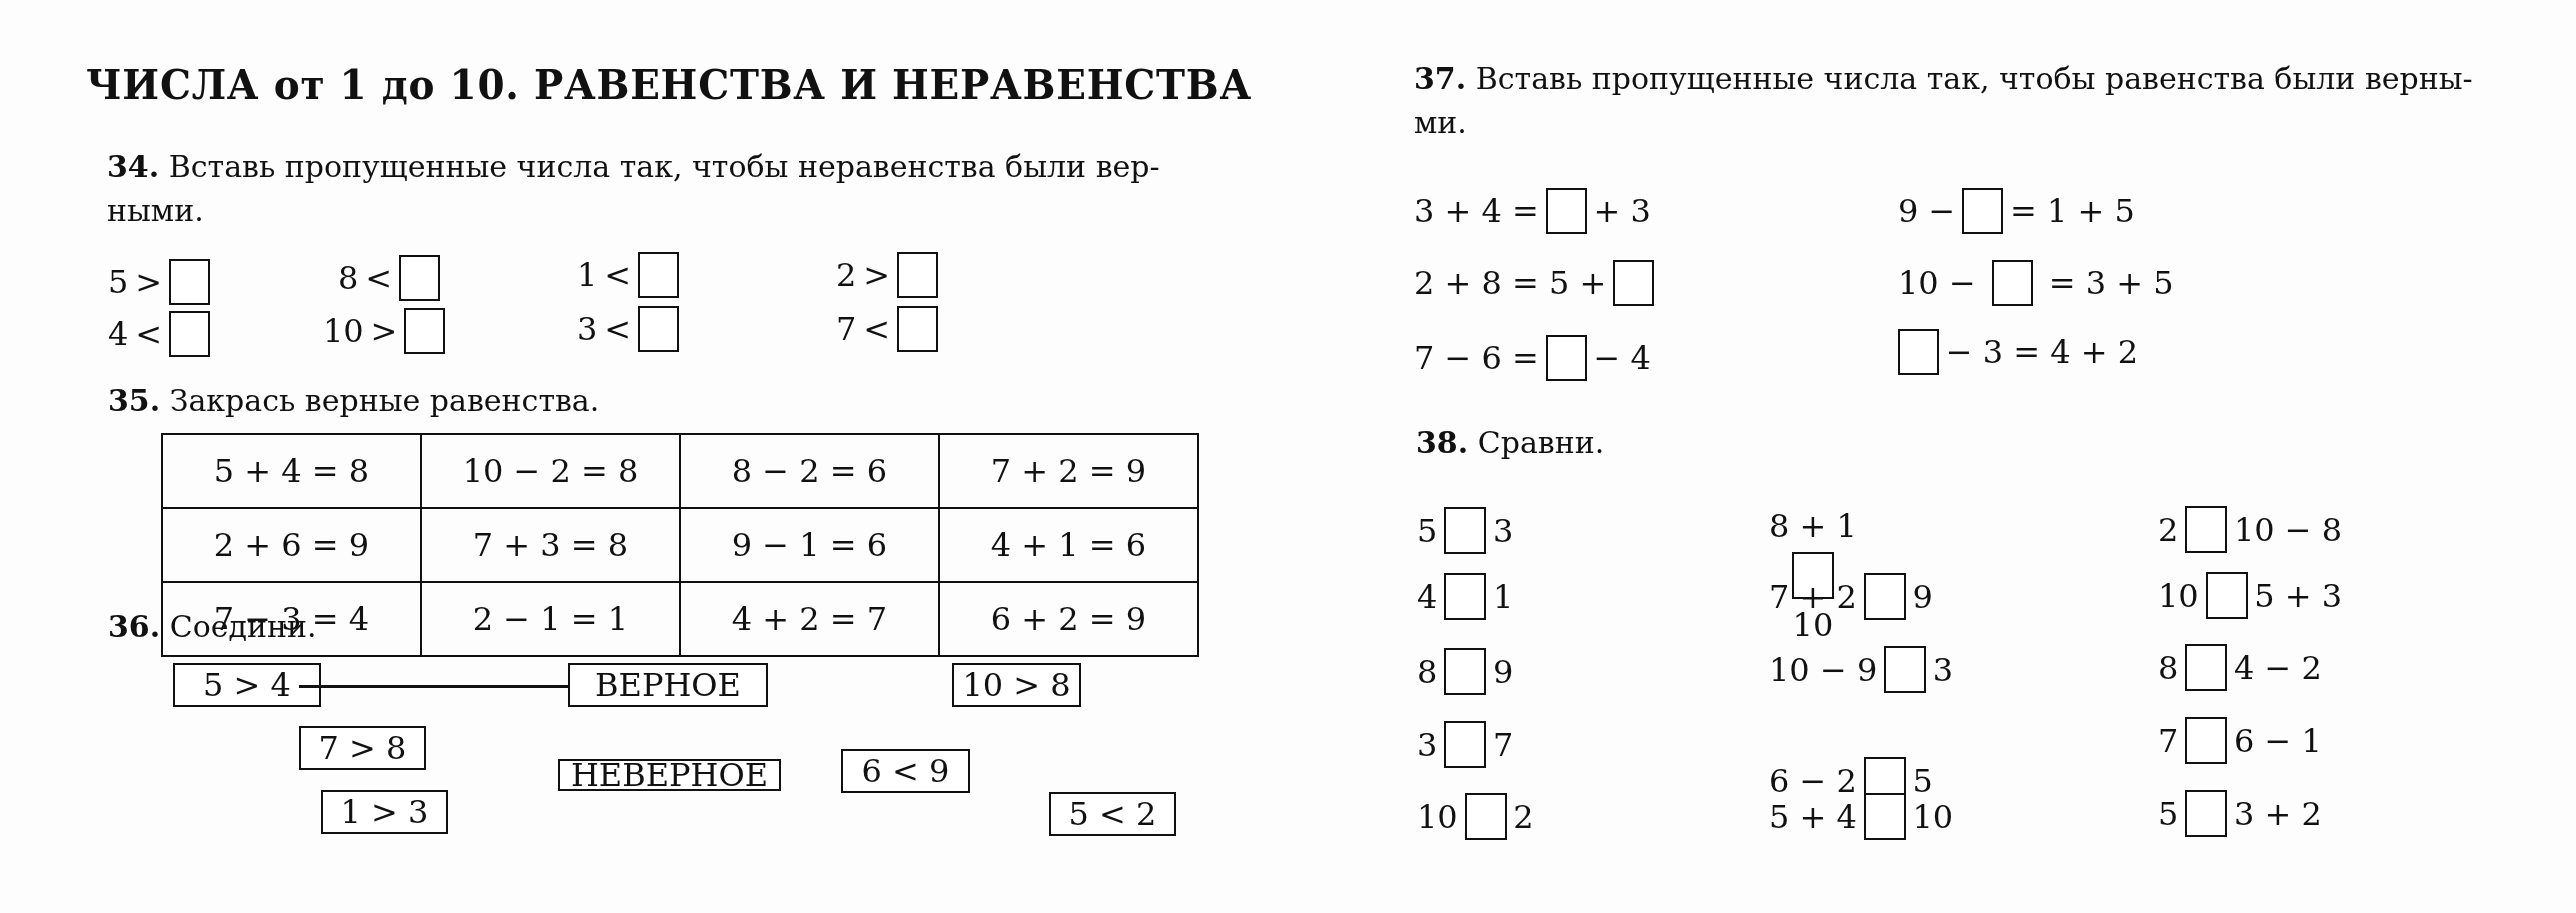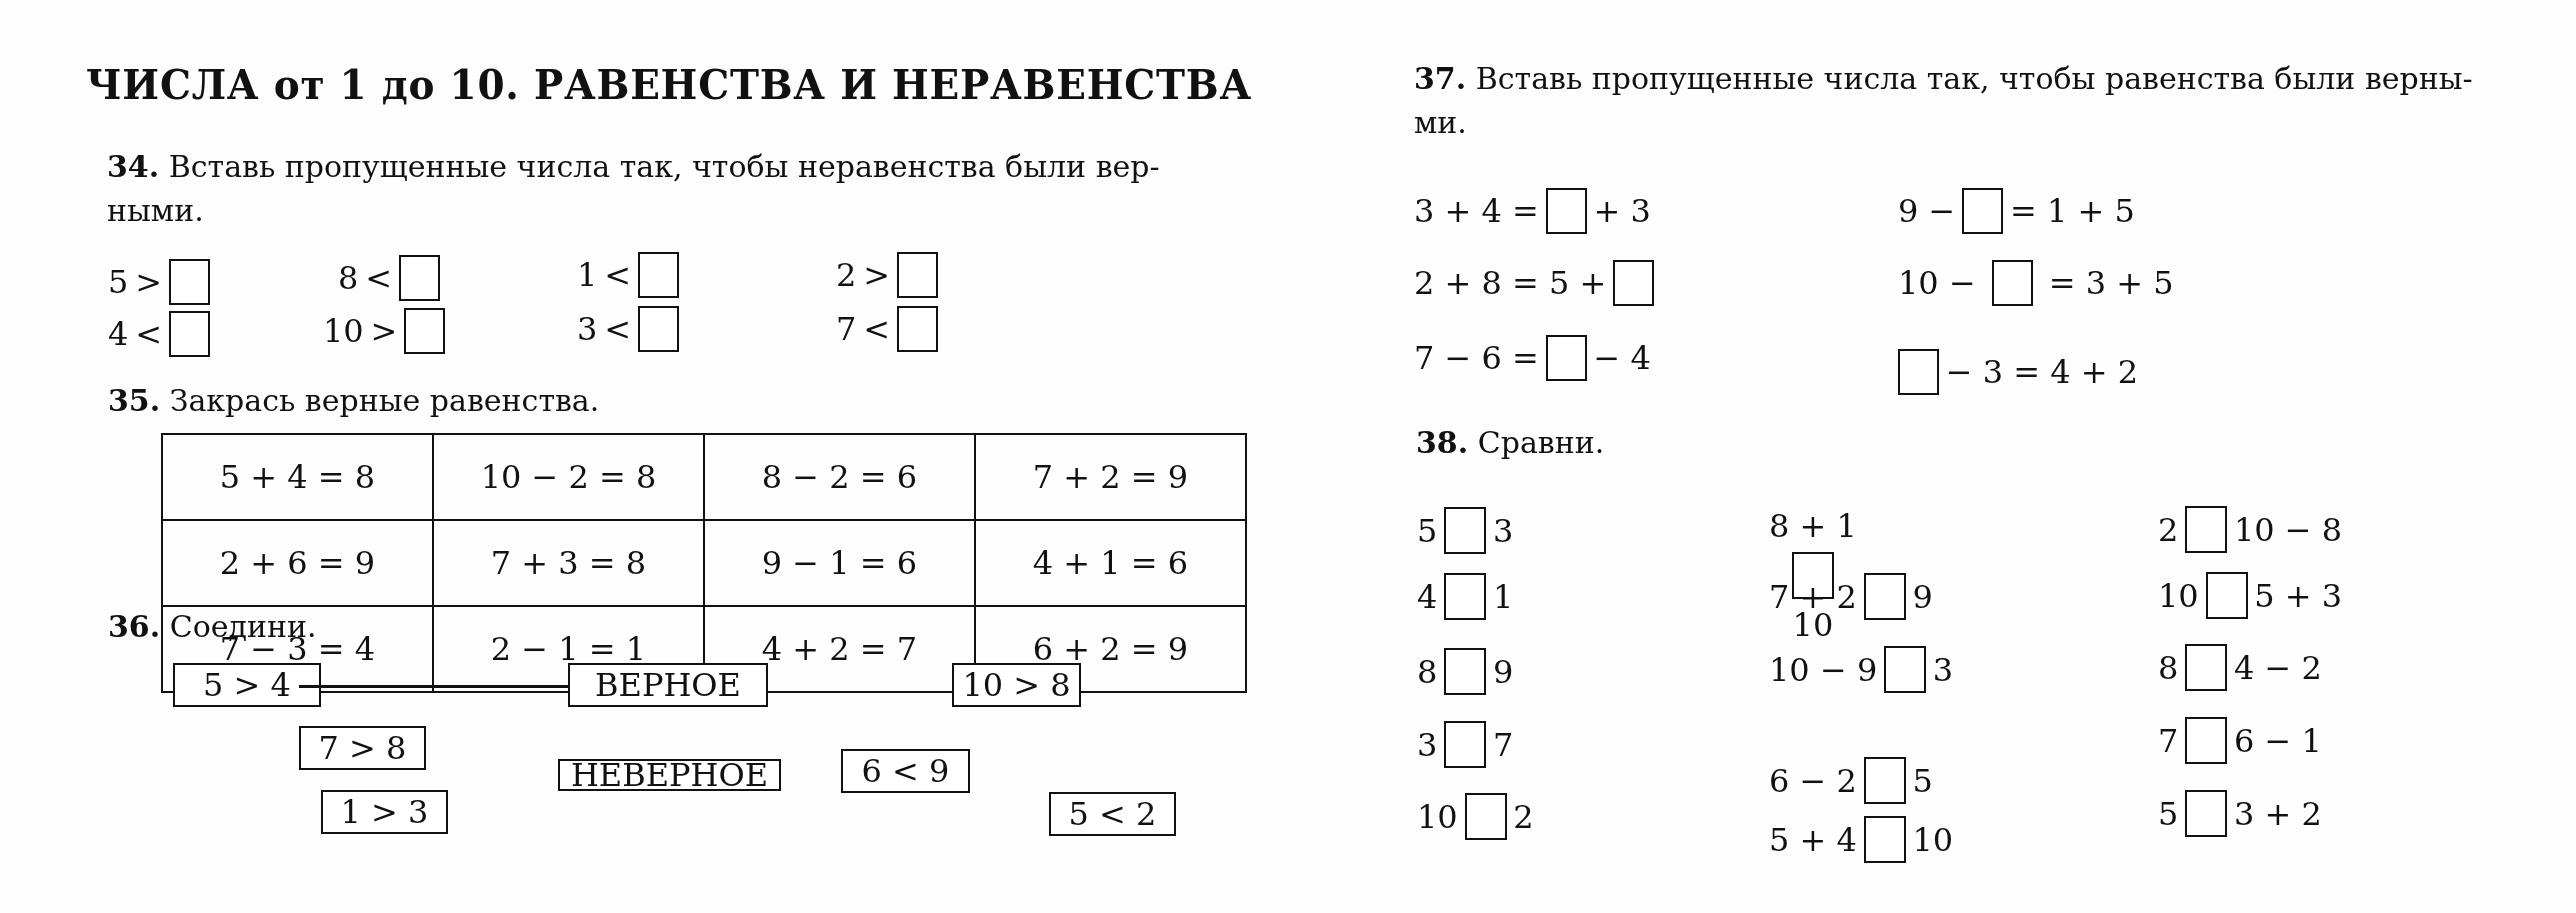--- a/index.html
+++ b/index.html
@@ -6,21 +6,21 @@
   body{width:2576px;height:913px;background:#fdfdfd;position:relative;overflow:hidden;
        font-family:"DejaVu Serif","Liberation Serif",serif;color:#111;}
   .abs{position:absolute;white-space:nowrap;}
   .title{font-weight:bold;font-size:41px;letter-spacing:0.8px;transform:scaleX(0.95);transform-origin:left;}
   .task{font-size:30px;line-height:1;}
   .task b{font-weight:bold;}
   .expr{font-size:32px;display:flex;align-items:center;gap:6.8px;}
   .box{display:inline-block;width:41px;height:46px;border:2.5px solid #111;box-sizing:border-box;background:#fff;}
   .box.small{width:42px;height:47px;}
   table.eq{border-collapse:collapse;position:absolute;}
-  table.eq td{border:2.1px solid #111;width:237px;height:52px;text-align:center;font-size:32px;padding:16px;margin-top:32px;}
+  table.eq td{border:2.1px solid #111;width:237px;height:52px;text-align:center;font-size:32px;padding:10px;margin-top:32px;}
   .card{position:absolute;border:2.5px solid #111;background:#fff;font-size:32px;display:flex;align-items:center;justify-content:center;box-sizing:border-box;}
   .line{position:absolute;height:2.5px;background:#111;}
 </style>
 </head>
 <body>
 
 <div class="abs title" style="left:86px;top:61px;">ЧИСЛА от 1 до 10. РАВЕНСТВА И НЕРАВЕНСТВА</div>
 
 <div class="abs task" style="left:107px;top:152px;">
   <b>34.</b>
@@ -133,21 +133,21 @@
 <div class="abs expr" style="left:1898px;top:260px;gap:16px;">
     <span>10 −</span>
     <span class="box"></span>
     <span>= 3 + 5</span>
   </div>
 <div class="abs expr" style="left:1414px;top:335px;">
     <span>7 − 6 =</span>
     <span class="box"></span>
     <span>− 4</span>
   </div>
-<div class="abs expr" style="left:1898px;top:349px;">
+<div class="abs expr" style="left:1898px;top:329px;">
     <span class="box"></span>
     <span>− 3 = 4 + 2</span>
   </div>
 
 <div class="abs task" style="left:1416px;top:428px;">
   <b>38.</b>
   <span>Сравни.</span>
 </div>
 
 <div class="abs expr" style="left:1417px;top:507px;">
@@ -189,21 +189,21 @@
 <div class="abs expr" style="left:1769px;top:646px;">
     <span>10 − 9</span>
     <span class="box small"></span>
     <span>3</span>
   </div>
 <div class="abs expr" style="left:1769px;top:757px;">
     <span>6 − 2</span>
     <span class="box small"></span>
     <span>5</span>
   </div>
-<div class="abs expr" style="left:1769px;top:816px;">
+<div class="abs expr" style="left:1769px;top:793px;">
     <span>5 + 4</span>
     <span class="box small"></span>
     <span>10</span>
   </div>
 
 <div class="abs expr" style="left:2158px;top:506px;">
     <span>2</span>
     <span class="box small"></span>
     <span>10 − 8</span>
   </div>

